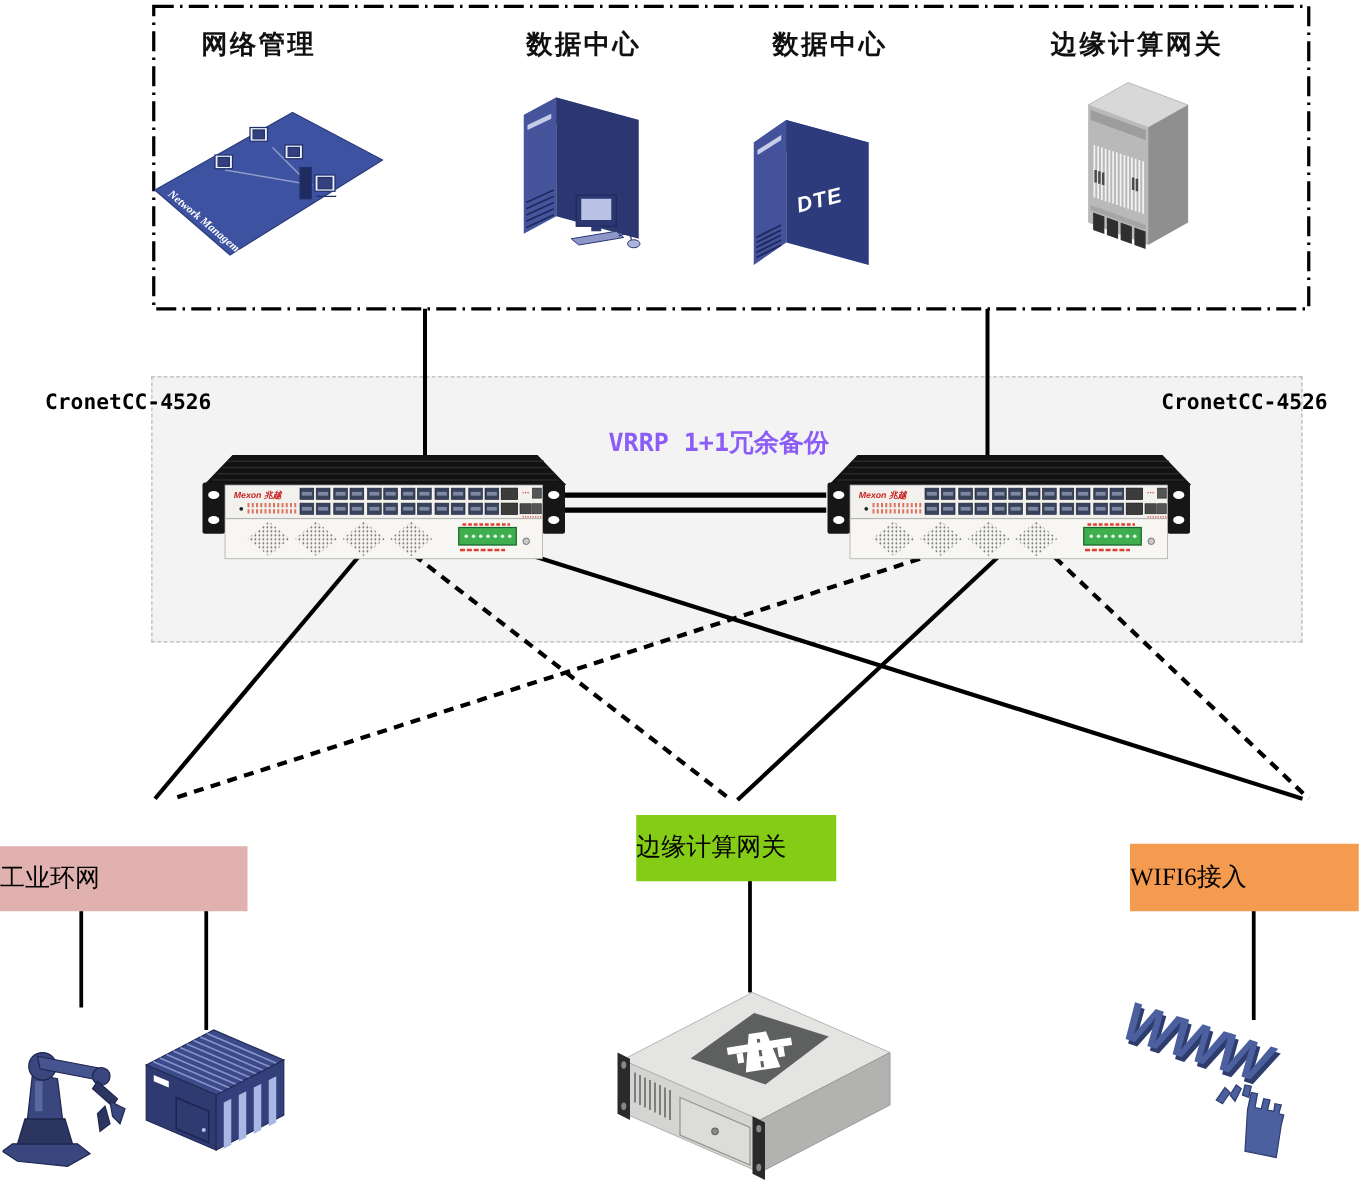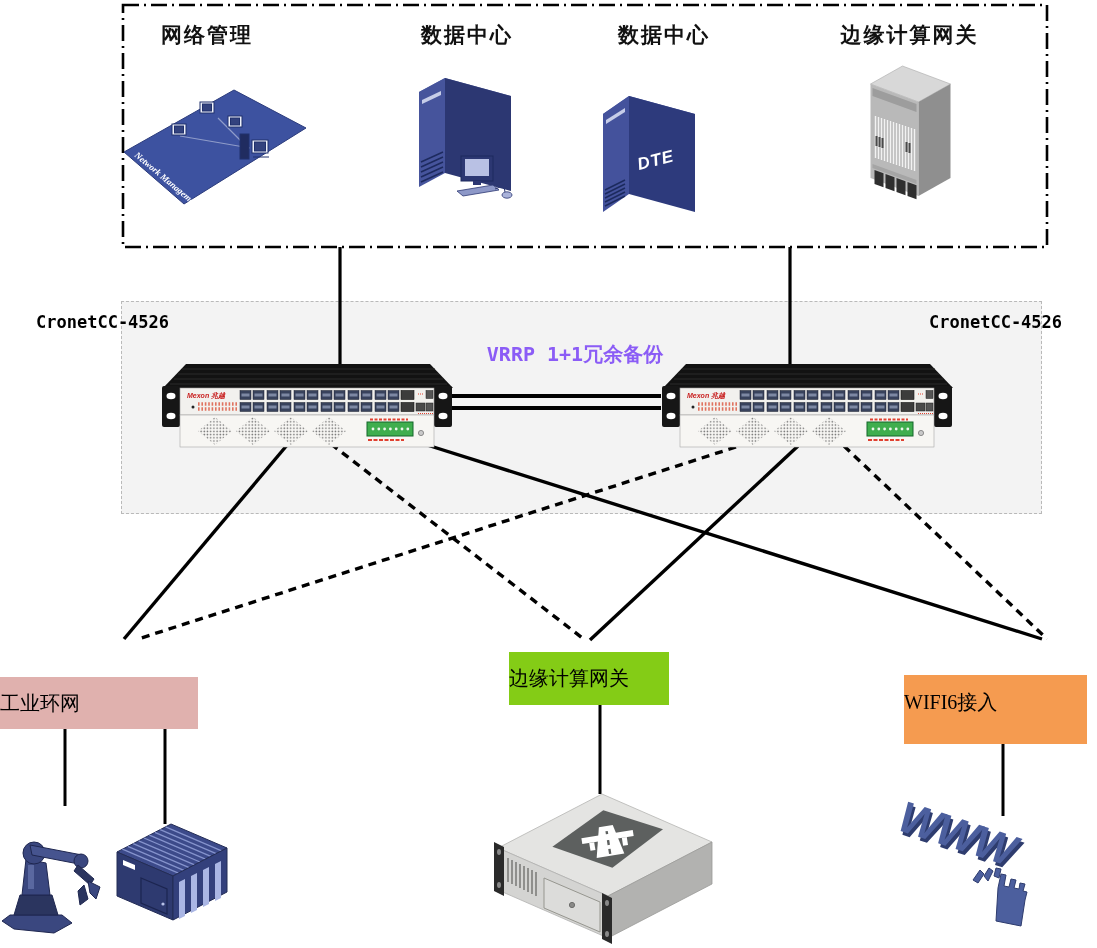--- a/index.html
+++ b/index.html
@@ -181,21 +181,21 @@
     <use href="#switch-body"></use>
     <text x="35" y="35" font-size="7" font-style="italic" font-weight="bold" fill="#c81e1e" font-family="Liberation Sans,sans-serif">Mexon 兆越</text>
   </svg>
   <svg class="switch" style="left:652px;top:363px" width="310" height="86" viewBox="0 0 310 86">
     <use href="#switch-body"></use>
     <text x="35" y="35" font-size="7" font-style="italic" font-weight="bold" fill="#c81e1e" font-family="Liberation Sans,sans-serif">Mexon 兆越</text>
   </svg>
 
   <div class="access-box" style="left:0;top:641px;width:198px;height:52px;line-height:52px;background:#e0b1ae">工业环网</div>
   <div class="access-box" style="left:509px;top:616px;width:160px;height:53px;line-height:53px;background:#84cc16">边缘计算网关</div>
-  <div class="access-box" style="left:904px;top:639px;width:183px;height:69px;line-height:54px;background:#f59b50">WIFI6接入</div>
+  <div class="access-box" style="left:904px;top:639px;width:183px;height:54px;line-height:54px;background:#f59b50">WIFI6接入</div>
 
   <svg class="node" style="left:2px;top:795px" width="100" height="140" viewBox="0 0 100 140">
     <g fill="#3a477f" stroke="#1f2750" stroke-width="1">
       <polygon points="8,120 60,120 70,128 52,138 12,134 0,126"></polygon>
       <polygon points="18,100 50,100 56,120 12,120" fill="#2b355f"></polygon>
       <polygon points="24,64 44,68 48,100 20,100"></polygon>
       <circle cx="32" cy="58" r="11"></circle>
       <polygon points="28,50 80,60 82,70 30,60" fill="#46548f"></polygon>
       <circle cx="79" cy="66" r="7"></circle>
       <polygon points="76,70 92,84 88,90 72,76" fill="#2b355f"></polygon>

